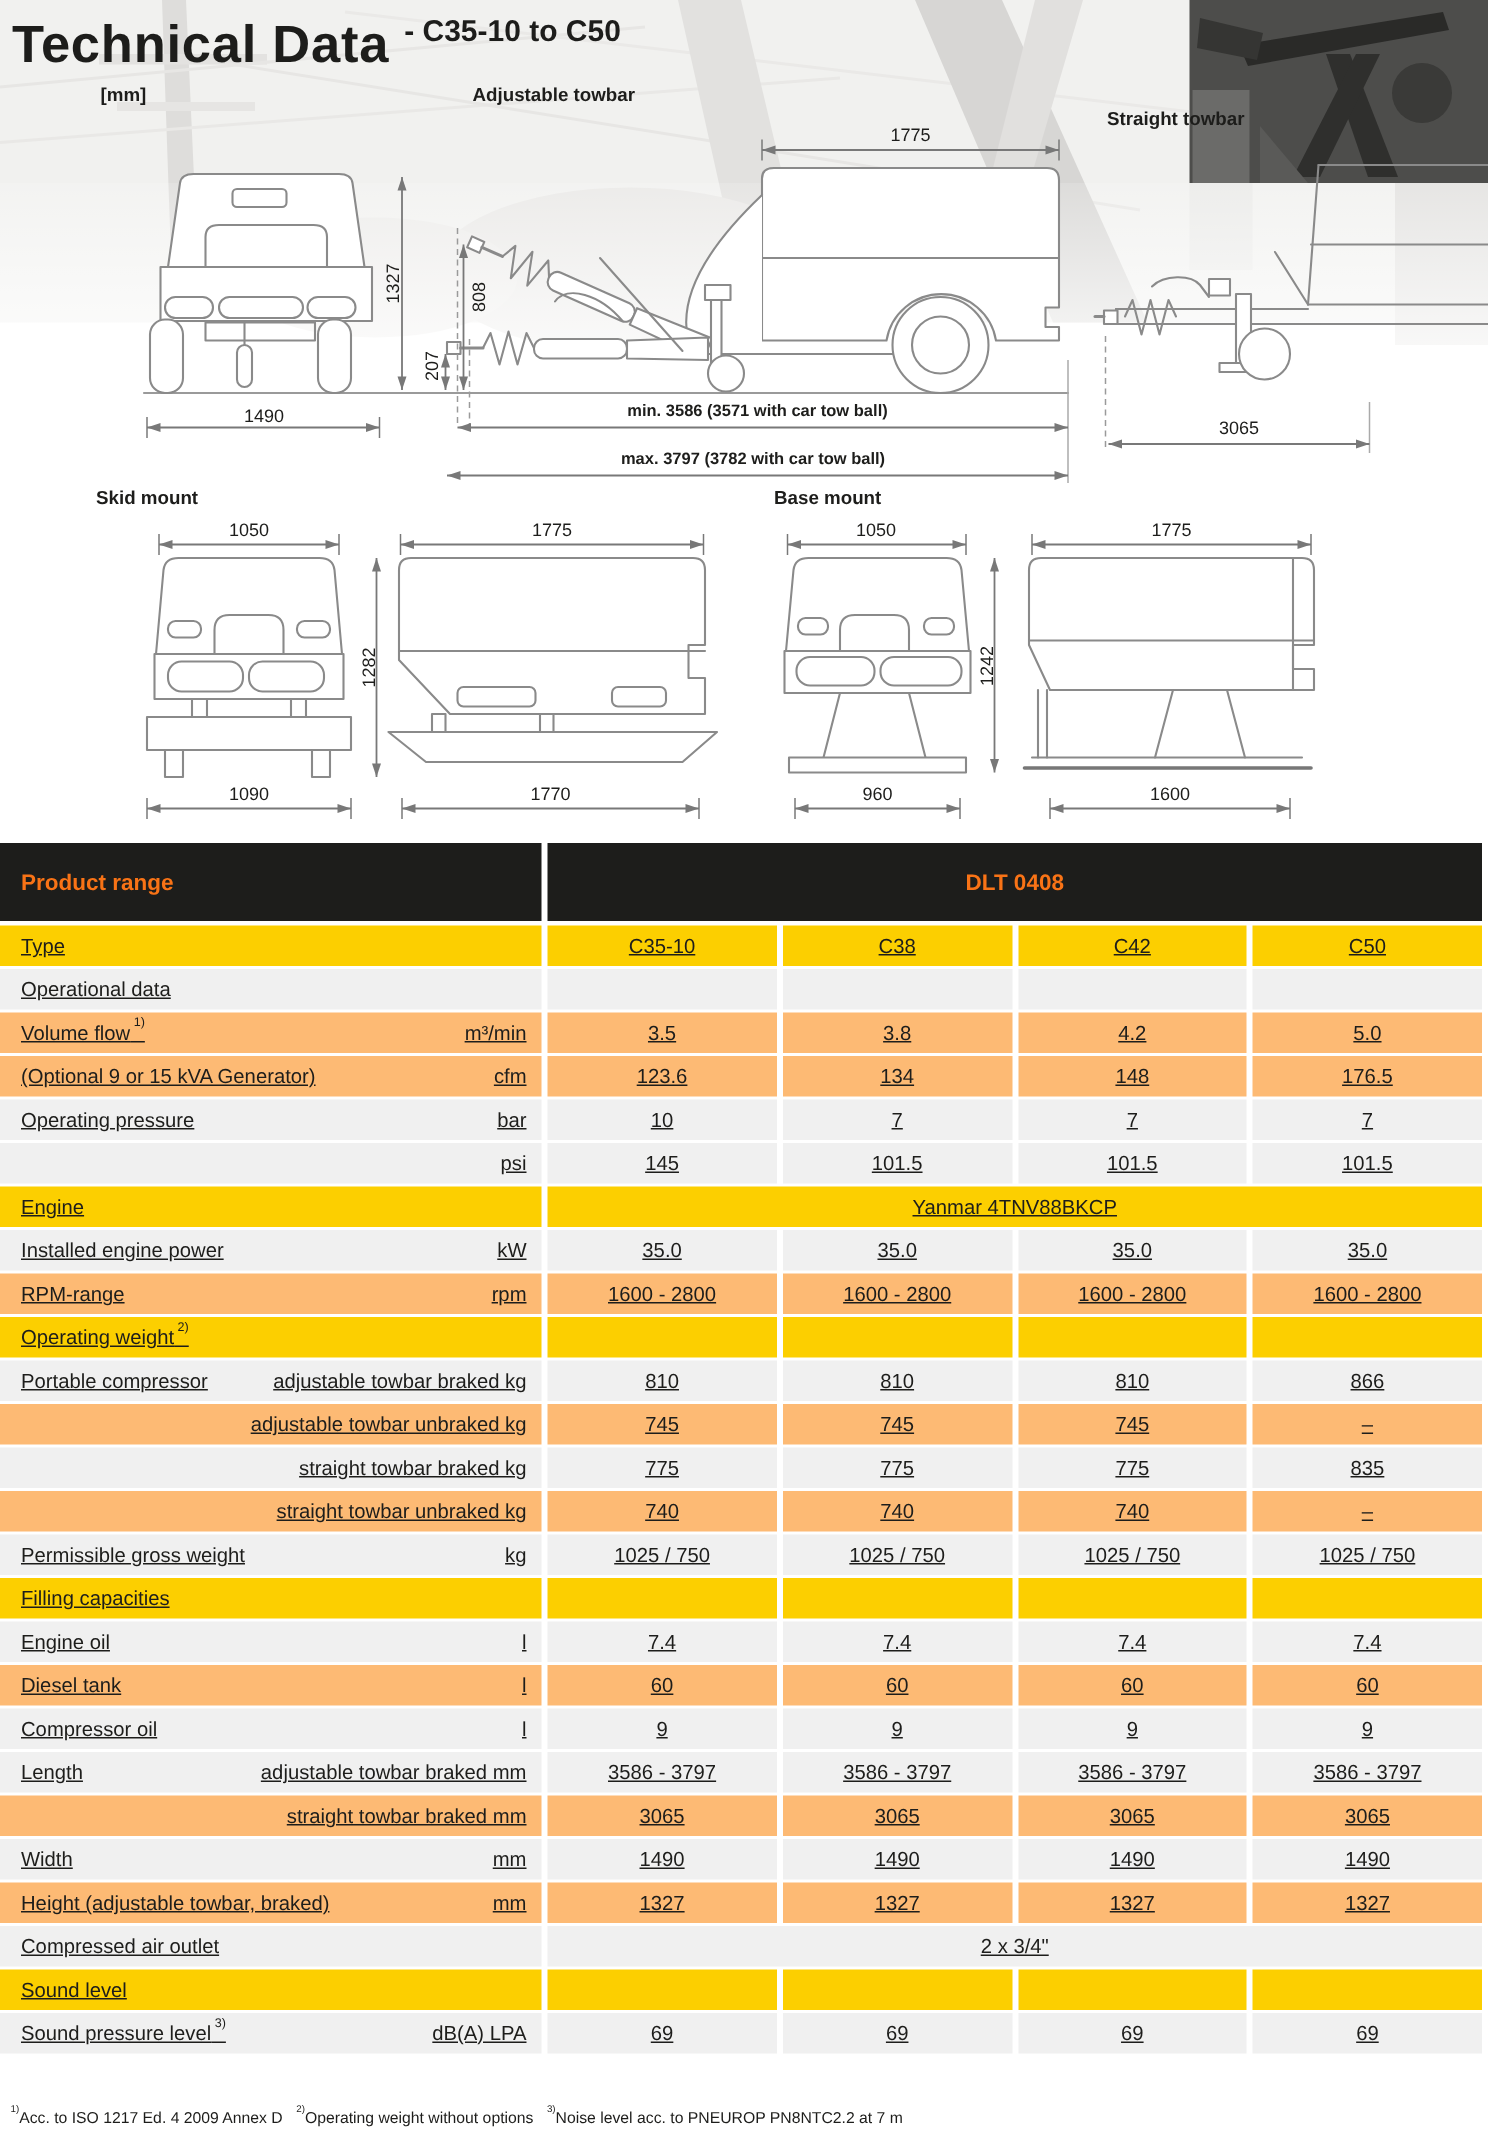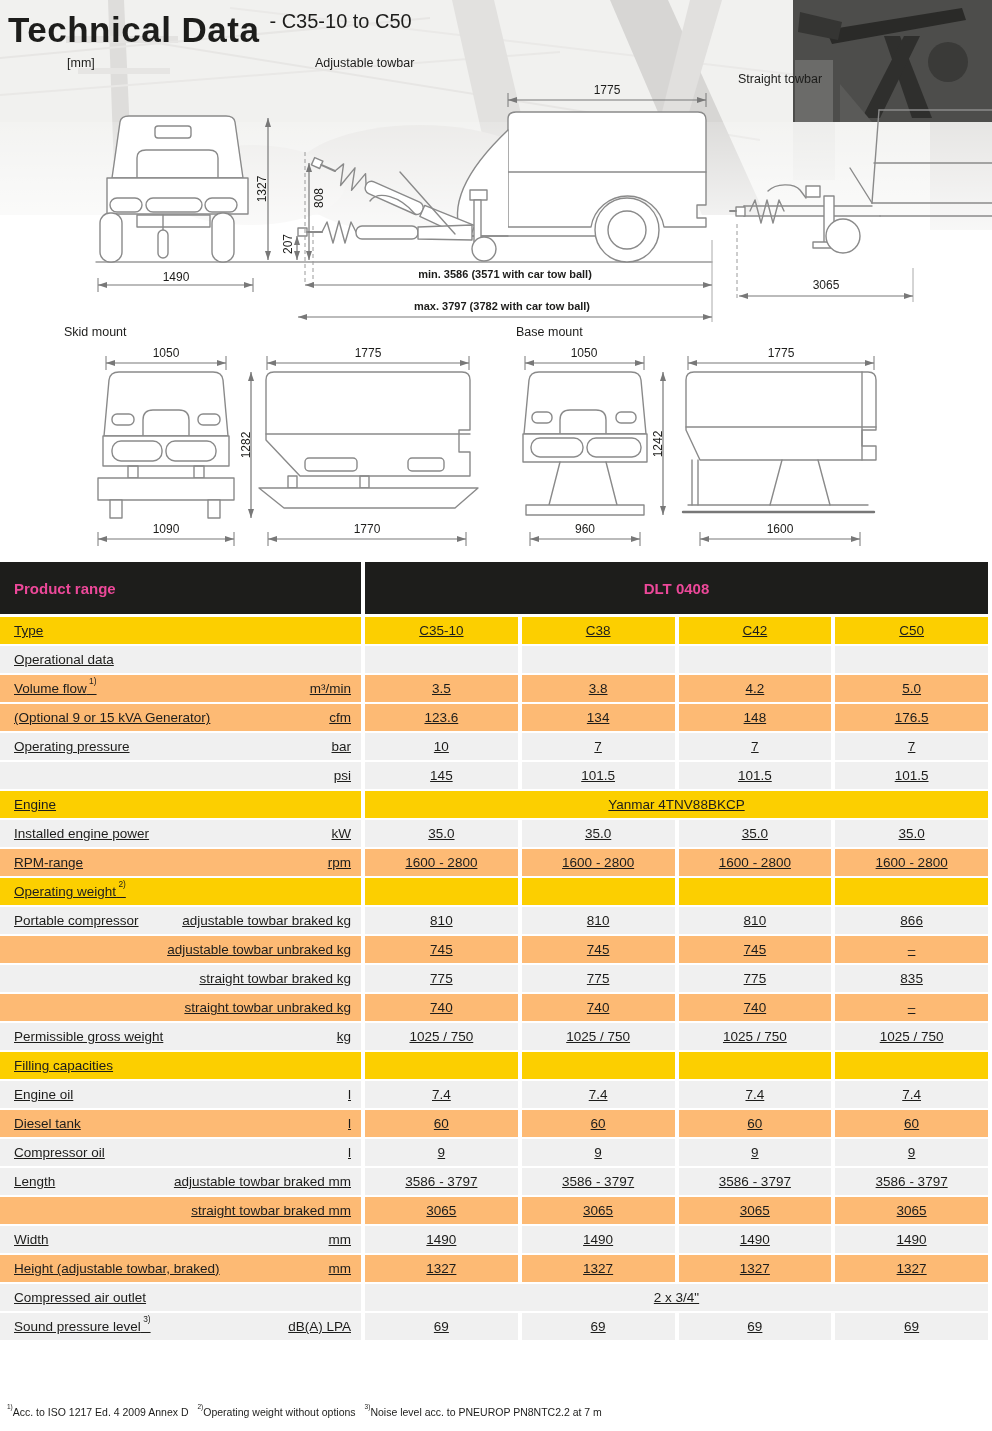--- a/index.html
+++ b/index.html
@@ -3,29 +3,29 @@
 <meta charset="utf-8">
 <style>
   html,body{margin:0;padding:0;background:#fff;}
   .page{position:relative;width:992px;height:1431px;background:#fff;overflow:hidden;
         font-family:"Liberation Sans",sans-serif;color:#1d1d1b;}
   svg{display:block;}
   .abs{position:absolute;}
   
   .title-row{position:absolute;top:10px;left:8px;display:flex;align-items:flex-start;z-index:3;}
   .title-row h1{margin:0;font-size:35px;font-weight:bold;letter-spacing:.5px;}
-  .title-row .sub{font-size:20px;font-weight:normal;margin-left:10px;}
+  .title-row .sub{font-size:20px;font-weight:bold;margin-left:10px;}
   
-  .dlabel{position:absolute;font-size:12.5px;font-weight:normal;z-index:3;white-space:nowrap;}
+  .dlabel{position:absolute;font-size:12.5px;font-weight:bold;z-index:3;white-space:nowrap;}
   .dm{position:absolute;font-size:12px;z-index:3;white-space:nowrap;transform:translate(-50%,-50%);}
   .dm.rot{transform:translate(-50%,-50%) rotate(-90deg);}
   .dm.strong{font-size:11px;font-weight:600;}
   
   .tablewrap{position:absolute;left:0;top:562px;width:992px;z-index:3;}
-  .thead{display:flex;height:52px;margin-bottom:3px;font-size:15px;font-weight:bold;color:#ec4899;}
+  .thead{display:flex;height:52px;margin-bottom:3px;font-size:15px;font-weight:bold;color:#f97316;}
   .lblcell{width:361px;margin-right:4px;box-sizing:border-box;display:flex;align-items:center;
            justify-content:space-between;padding:0 10px 0 14px;}
   .thead .lblcell{background:#1d1d1b;}
   .mcell{flex:1 1 0;margin-right:4px;display:flex;align-items:center;justify-content:center;}
   .thead .mcell{background:#1d1d1b;}
   .row{display:flex;height:27px;margin-bottom:2px;font-size:13.5px;text-decoration:underline;}
   .vcell{flex:1 1 0;margin-right:4px;display:flex;align-items:center;justify-content:center;}
   .bg-y{background:#fccf00;}
   .bg-g{background:#f0f0f0;}
   .bg-w{background:#fdba74;}
@@ -537,20 +537,29 @@
           <div class="vcell bg-w">1327</div>
           <div class="vcell bg-w">1327</div>
         </div>
         <div class="row">
           <div class="lblcell bg-g">
             <div class="rl">Compressed air outlet</div>
           </div>
           <div class="mcell bg-g">2 x 3/4"</div>
         </div>
         <div class="row">
+          <div class="lblcell bg-y">
+            <div class="rl">Sound level</div>
+          </div>
+          <div class="vcell bg-y"></div>
+          <div class="vcell bg-y"></div>
+          <div class="vcell bg-y"></div>
+          <div class="vcell bg-y"></div>
+        </div>
+        <div class="row">
           <div class="lblcell bg-g">
             <div class="rl">Sound pressure level<sup> 3)</sup></div>
             <div class="ru">dB(A) LPA</div>
           </div>
           <div class="vcell bg-g">69</div>
           <div class="vcell bg-g">69</div>
           <div class="vcell bg-g">69</div>
           <div class="vcell bg-g">69</div>
         </div>
       </div>

